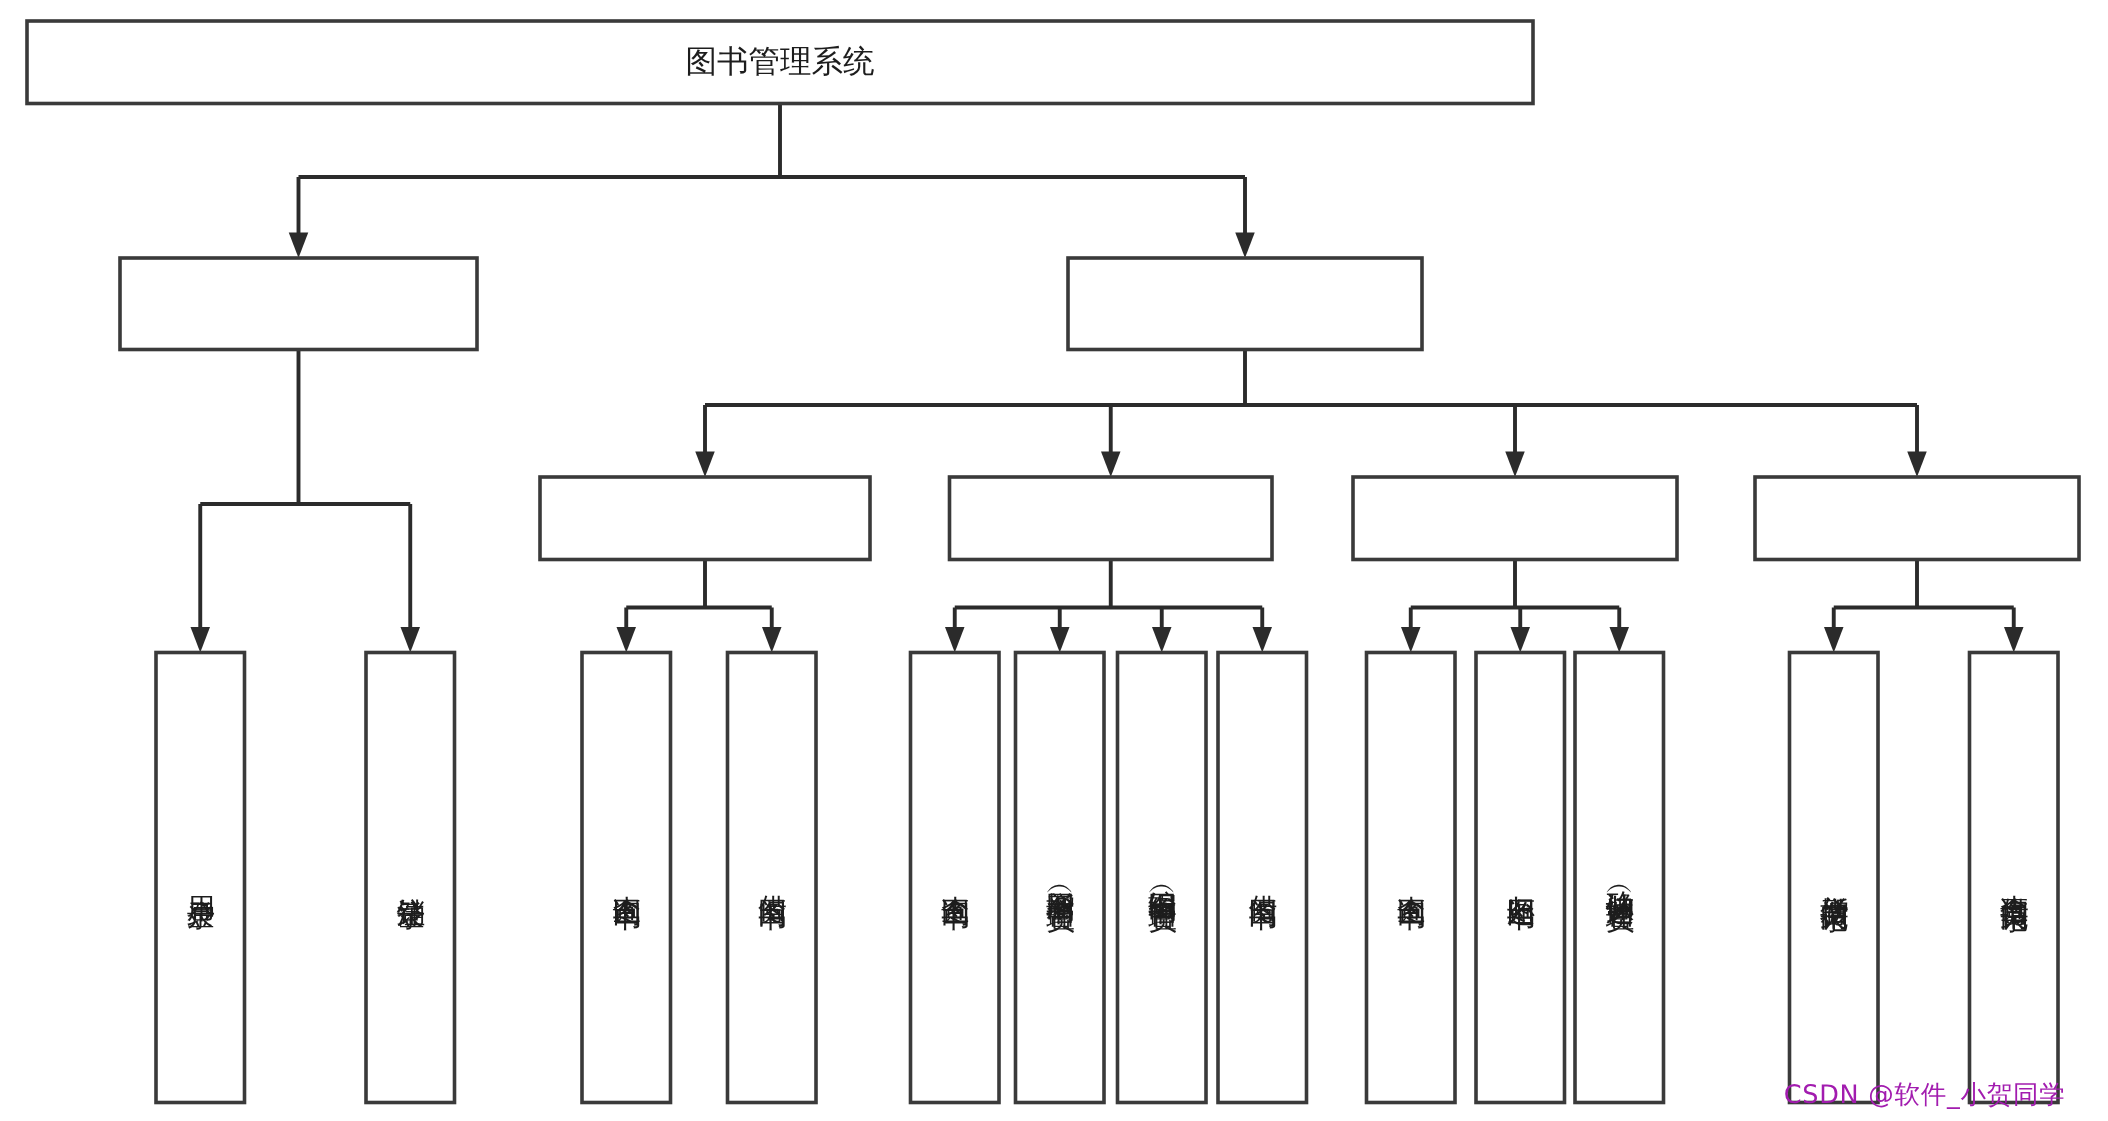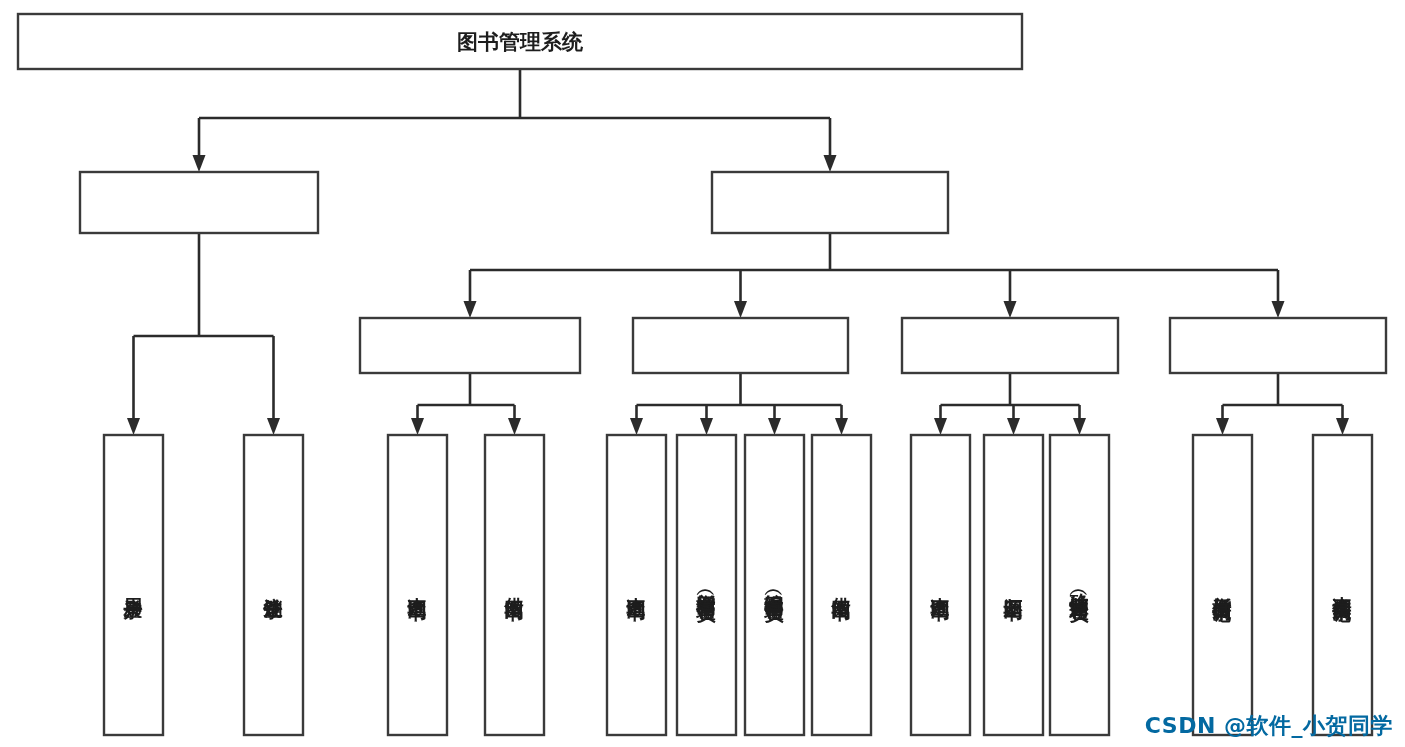--- a/index.html
+++ b/index.html
@@ -10,21 +10,20 @@
   }
   body {
     font-family: "DejaVu Sans", "Liberation Sans", sans-serif;
   }
   #diagram-root {
     position: relative;
     width: 1405px;
     height: 747px;
     background: #ffffff;
     overflow: hidden;
-    font-weight: bold;
   }
   svg.tree-canvas {
     position: absolute;
     left: 0;
     top: 0;
     width: 1405px;
     height: 747px;
     display: block;
   }
   .node-box {
@@ -71,25 +70,25 @@
     font-family: "DejaVu Sans", "Liberation Sans", sans-serif;
     font-size: 19px;
     line-height: 1.22;
     letter-spacing: 1.5px;
     color: #1d1d1d;
     white-space: nowrap;
     text-align: center;
   }
   .watermark {
     position: absolute;
-    right: 12px;
+    right: 28px;
     bottom: 6px;
     font-family: "DejaVu Sans", "Liberation Sans", sans-serif;
-    font-size: 22px;
-    color: #0369a1;
+    font-size: 17px;
+    color: #a21caf;
     letter-spacing: 0.5px;
     user-select: none;
     white-space: nowrap;
   }
 </style>
 </head>
 <body>
 
 <div id="diagram-root">
 

